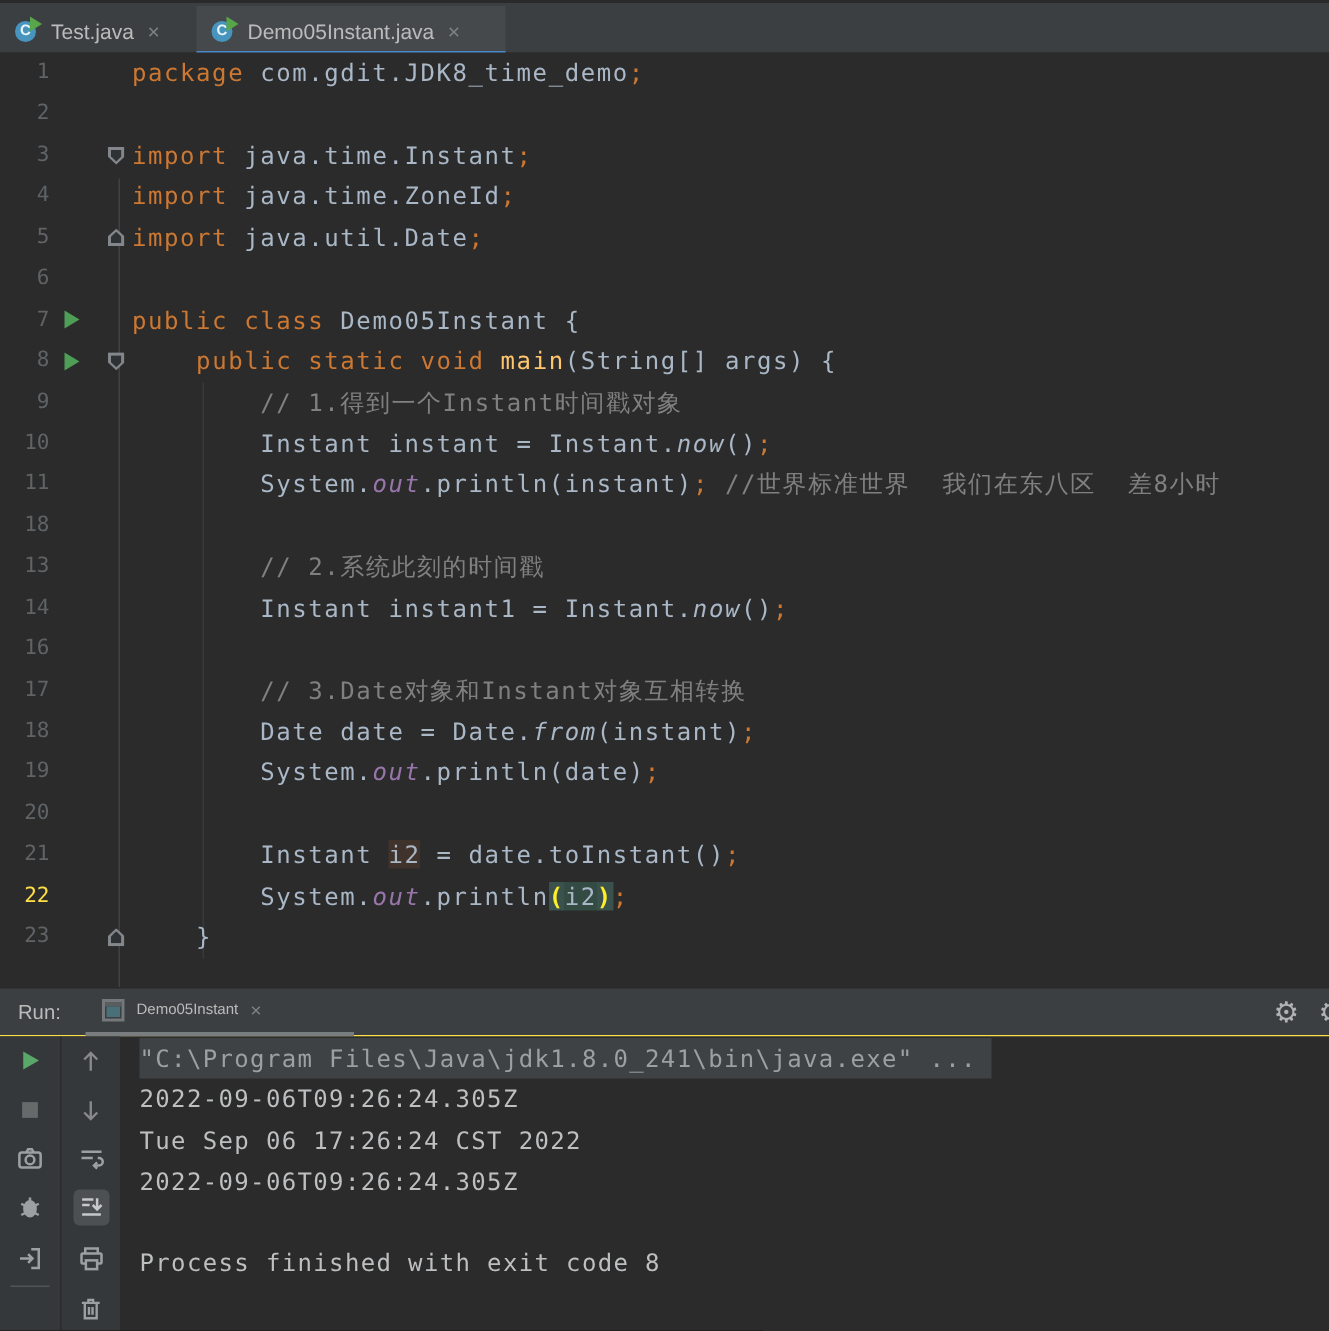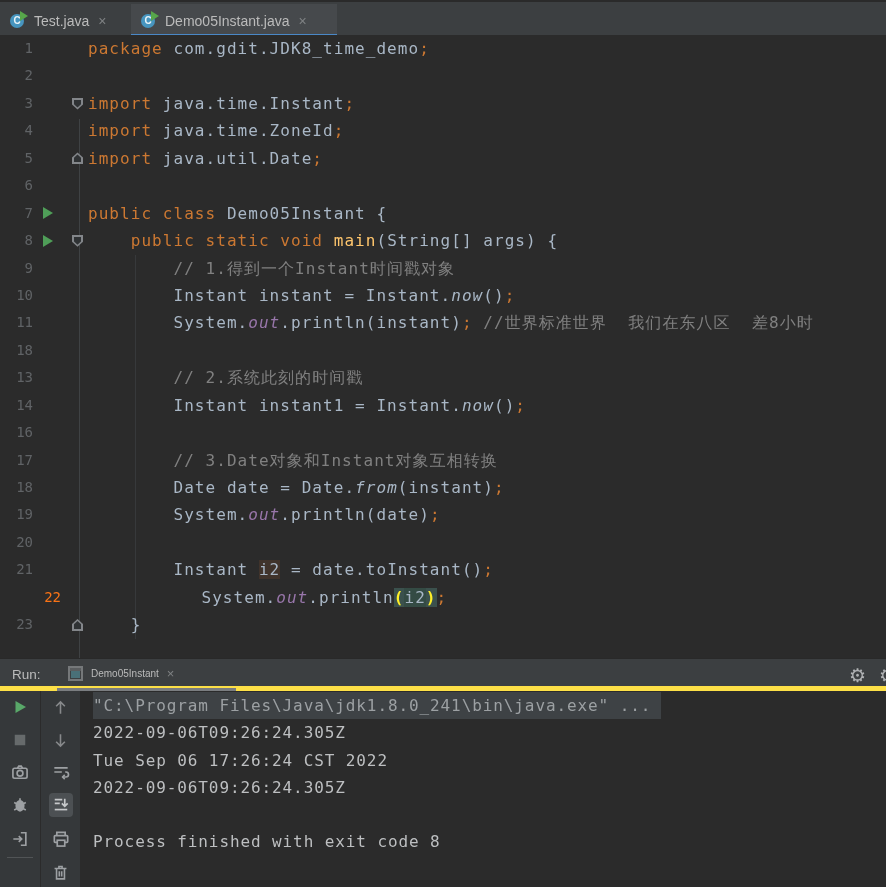--- a/index.html
+++ b/index.html
@@ -19,21 +19,21 @@
   .classicon .runov{position:absolute;right:-1px;top:-1px;width:0;height:0;
       border-left:8px solid #57A64A;border-top:5px solid transparent;border-bottom:5px solid transparent;}
 
   
   .editor{position:absolute;left:0;top:35px;width:886px;height:634px;overflow:hidden;background:#2B2B2B;}
   .foldline{position:absolute;left:79px;top:84px;width:1px;height:539px;background:#3F4244;}
   .indentguide{position:absolute;left:135px;top:220px;width:1px;height:384px;background:#37393B;}
   .crow{position:relative;height:27.45px;line-height:27.45px;white-space:pre;
         font-family:"DejaVu Sans Mono","Liberation Mono",monospace;font-size:16px;letter-spacing:1.05px;}
   .lnum{display:inline-block;width:33px;text-align:right;color:#606366;font-size:14px;letter-spacing:0;vertical-align:top;}
-  .lnum.cur{color:#f97316;margin-left:28px;}
+  .lnum.cur{color:#fde047;}
   .gmark{display:inline-block;width:55px;height:27.45px;position:relative;vertical-align:top;}
   .runArrow{position:absolute;left:10px;top:50%;margin-top:-6px;width:0;height:0;
       border-left:10px solid #4F9E58;border-top:6px solid transparent;border-bottom:6px solid transparent;}
   .fold{position:absolute;left:39px;top:50%;margin-top:-6px;width:11px;height:12px;}
   .fold .o{position:absolute;inset:0;background:#83868A;}
   .fold .i{position:absolute;inset:2px;background:#2F3234;}
   .fold.down .o,.fold.down .i{clip-path:polygon(0 0,100% 0,100% 58%,50% 100%,0 58%);}
   .fold.up .o,.fold.up .i{clip-path:polygon(50% 0,100% 42%,100% 100%,0 100%,0 42%);}
 
   .tk-kw{color:#CC7832;}
@@ -41,21 +41,21 @@
   .tk-cm{color:#808080;}
   .tk-mth{color:#FFC66D;}
   .tk-fld{color:#9876AA;font-style:italic;}
   .tk-sm{color:#A9B7C6;font-style:italic;}
   .tk-hw{color:#A9B7C6;background:#40332B;}
   .tk-br{color:#FFEF28;background:#3B514D;font-weight:bold;}
   .tk-hv{color:#A9B7C6;background:#344B44;}
 
   
   .runheader{position:absolute;left:0;top:658px;width:886px;height:33px;background:#3C3F41;
-      border-top:1px solid #292929;border-bottom:5px solid #fde047;box-sizing:border-box;}
+      border-top:1px solid #292929;border-bottom:1px solid #fde047;box-sizing:border-box;}
   .runlabel{position:absolute;left:12px;top:0;height:32px;line-height:32px;color:#BBBBBB;font-size:13.5px;}
   .runtab{position:absolute;left:57px;top:0;width:179px;height:29px;display:flex;align-items:center;gap:8px;padding-left:11px;box-sizing:border-box;}
   .runtab .lbl{color:#BBBBBB;font-size:10px;}
   .runtab .tclose{color:#7F8284;font-size:13px;}
   .runtabline{position:absolute;left:57px;top:29px;width:179px;height:3px;background:#7A7D80;}
   .consicon{position:relative;width:15px;height:15px;flex:0 0 15px;}
   .consicon .frame{position:absolute;inset:0;border:2px solid #75787A;}
   .consicon .bar{position:absolute;left:2px;top:2px;right:2px;height:3px;background:#5A5D5F;}
   .consicon .fillc{position:absolute;left:3px;top:5px;right:3px;bottom:3px;background:#497078;}
   .gear{position:absolute;top:3px;height:28px;line-height:28px;color:#AFB1B3;font-size:19px;}

